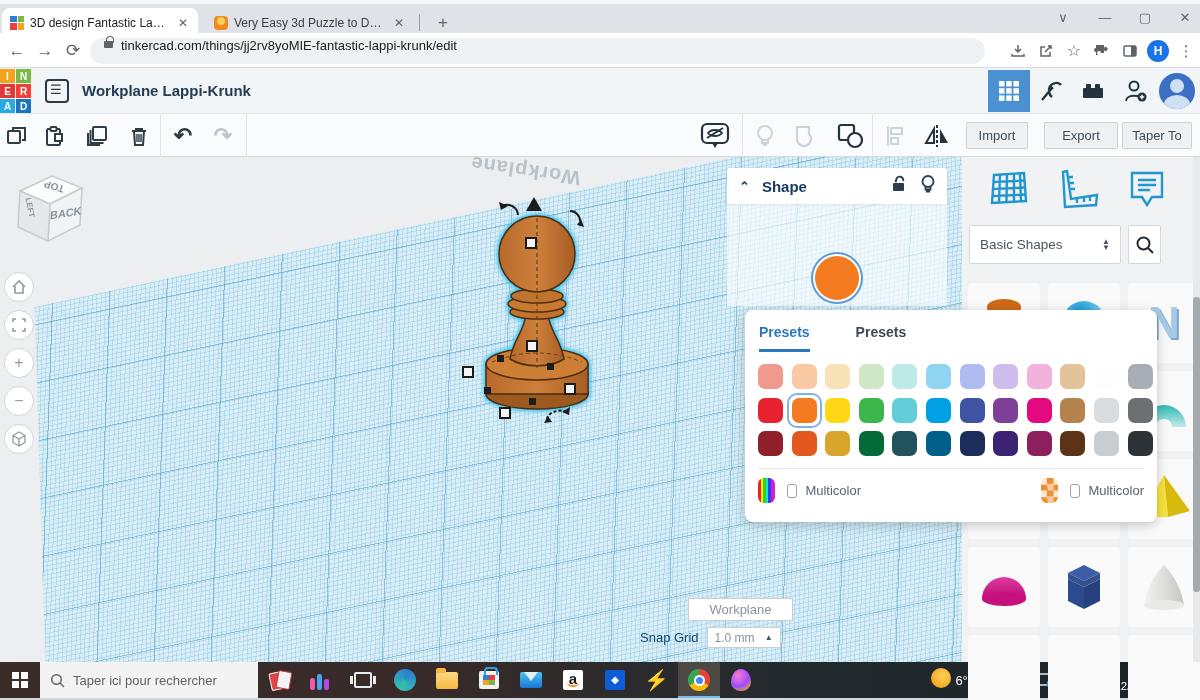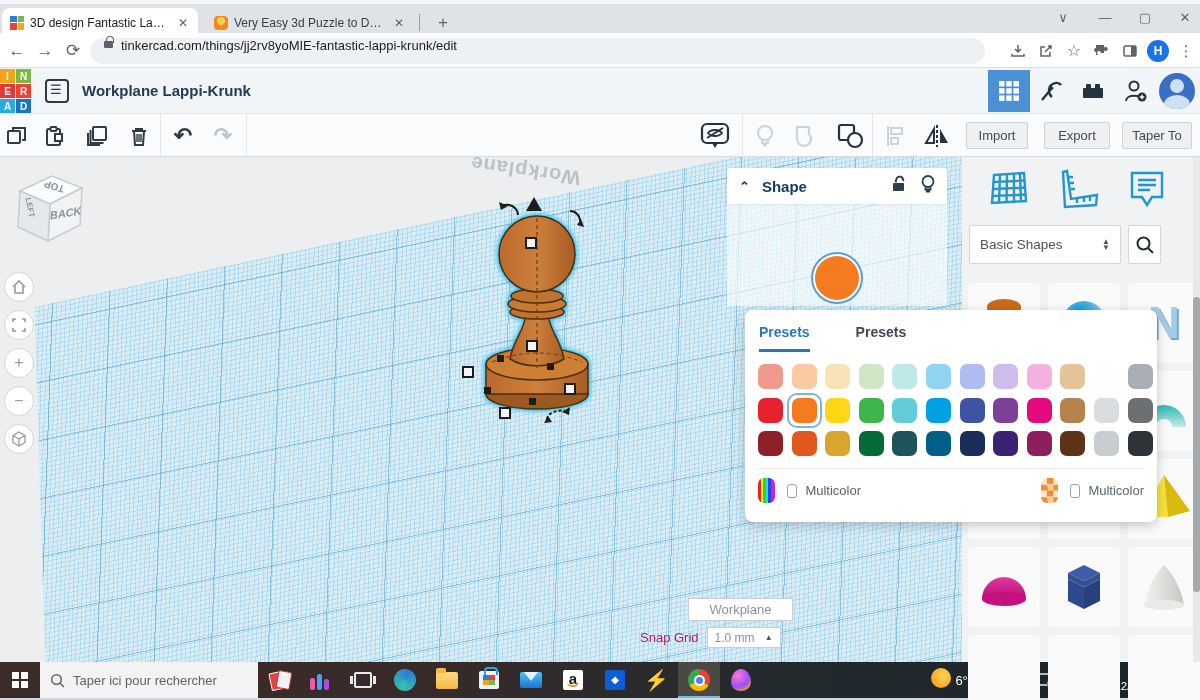--- a/index.html
+++ b/index.html
@@ -73,21 +73,21 @@
   
   .navcircle { position:absolute; left:4px; width:30px; height:30px; border:1px solid #d2d7db; border-radius:50%; background:#fff; display:flex; align-items:center; justify-content:center; color:#929ba2; font-size:16px; }
 
   
   .handle-w { position:absolute; width:12px; height:12px; background:#f4f4f4; border:2px solid #1c1c1c; }
   .handle-b { position:absolute; width:7px; height:7px; background:#1c1c1c; }
   .cone-up { position:absolute; width:0; height:0; border-left:8px solid transparent; border-right:8px solid transparent; border-bottom:14px solid #1c1c1c; }
 
   .settings-btn { position:absolute; left:688px; top:441px; width:105px; height:23px; background:#fff; border:1px solid #c9ced3; font-size:13px; color:#8a939b; display:flex; align-items:center; justify-content:center; }
   .snapgrid { position:absolute; left:640px; top:470px; display:flex; align-items:center; }
-  .snap-label { font-size:13px; color:#be185d; margin-right:8px; }
+  .snap-label { font-size:13px; color:#0c4a6e; margin-right:8px; }
   .snap-box { width:74px; height:21px; background:#fff; border:1px solid #c9ced3; font-size:12px; color:#8a939b; display:flex; align-items:center; justify-content:space-between; padding:0 7px; }
   .snap-box .caret { color:#4a545c; font-size:8px; }
 
   
   .shape-panel { position:absolute; left:727px; top:168px; width:220px; z-index:5; }
   .sp-head { height:36px; background:#fff; border-radius:3px 3px 0 0; box-shadow:0 1px 3px rgba(0,0,0,.18); display:flex; align-items:center; padding:0 12px; }
   .sp-title { font-size:15px; font-weight:bold; color:#15395e; margin-left:12px; flex:1; }
   .sp-chevron { font-size:13px; color:#15395e; font-weight:bold; }
   .sp-body { height:102px; background:rgba(255,255,255,.62); display:flex; justify-content:space-around; padding-top:14px; }
   .sp-opt { text-align:right;margin-top:38px; }
@@ -428,21 +428,21 @@
     </div>
     <div class="tool" style="left:922px;">
       <svg width="28" height="24" viewBox="0 0 28 24">
           <path d="M14 1v22" stroke="#25333e" stroke-width="2" stroke-dasharray="3 2"></path>
           <path d="M11 5v14L3 19z" fill="none" stroke="#25333e" stroke-width="2"></path>
           <path d="M17 5v14l8 0z" fill="#25333e"></path>
         </svg>
     </div>
 
     <div class="tc-btn" style="left:966px; width:62px;">Import</div>
-    <div class="tc-btn" style="left:1044px; width:66px;">Export</div>
+    <div class="tc-btn" style="left:1044px; width:74px;">Export</div>
     <div class="tc-btn" style="left:1122px; width:70px;">Taper To</div>
   </div>
 
   <div class="viewport">
     <div class="plane"></div>
     <div class="watermark">Workplane</div>
 
     <div class="viewcube">
       <svg width="84" height="92" viewBox="0 0 84 92">
         <polygon points="14,24 46,9 76,21 44,37" fill="#fbfcfc" stroke="#c6ccd1" stroke-width="1.5"></polygon>

